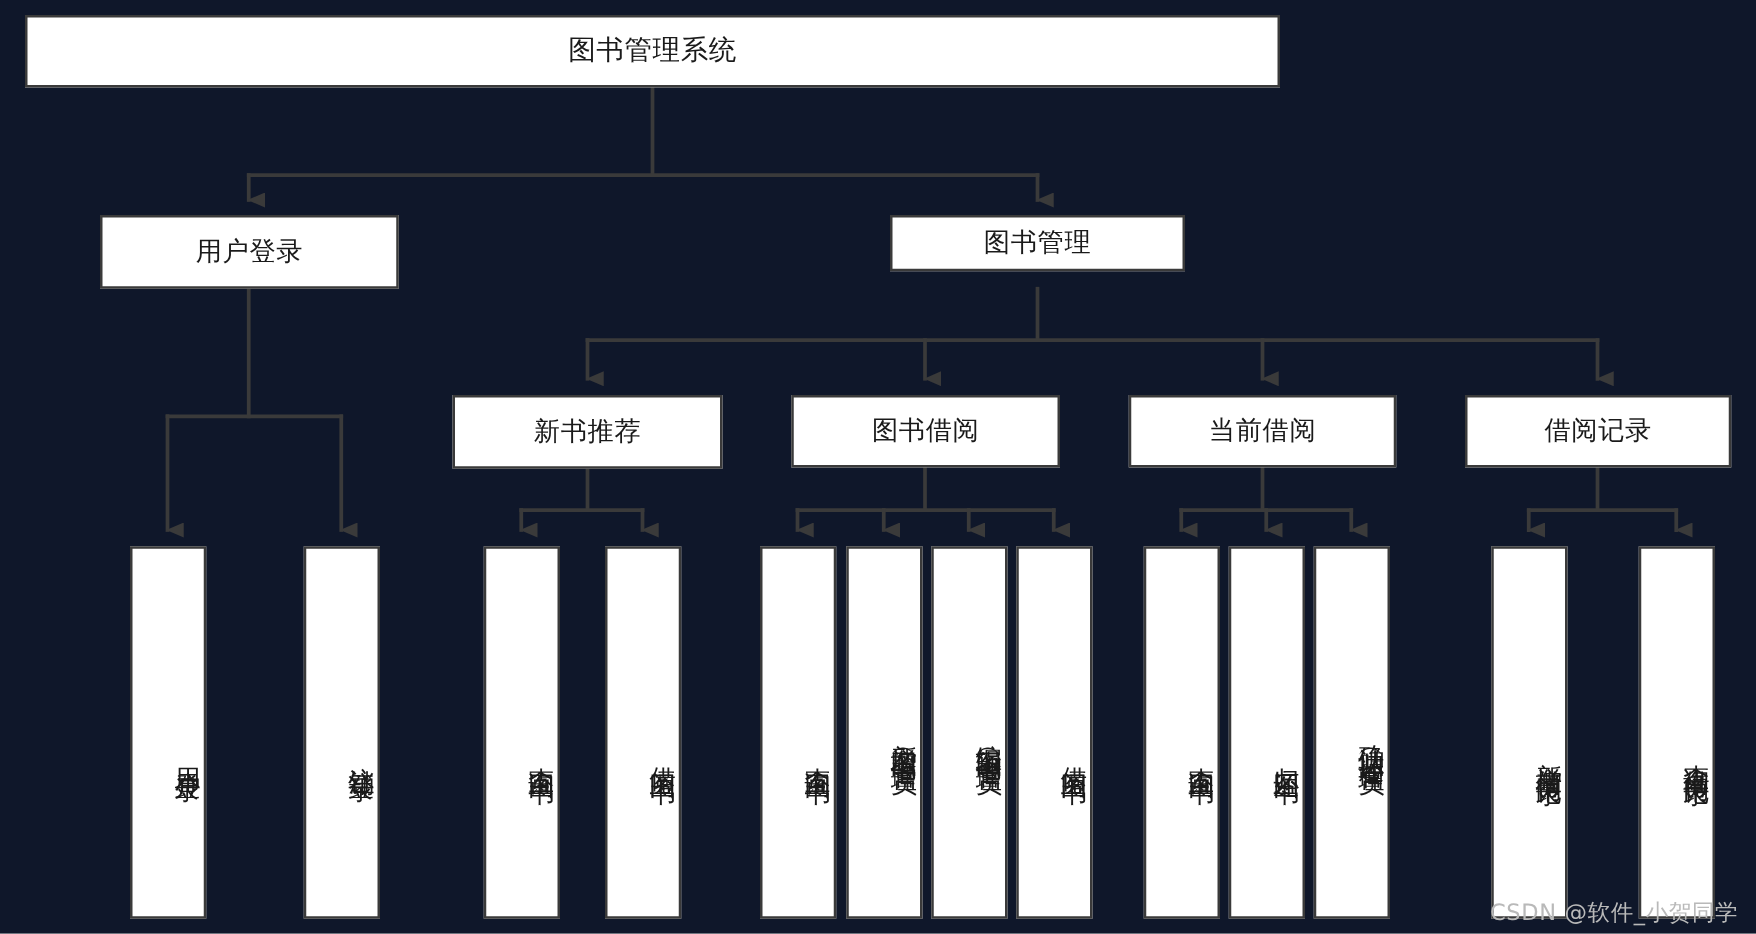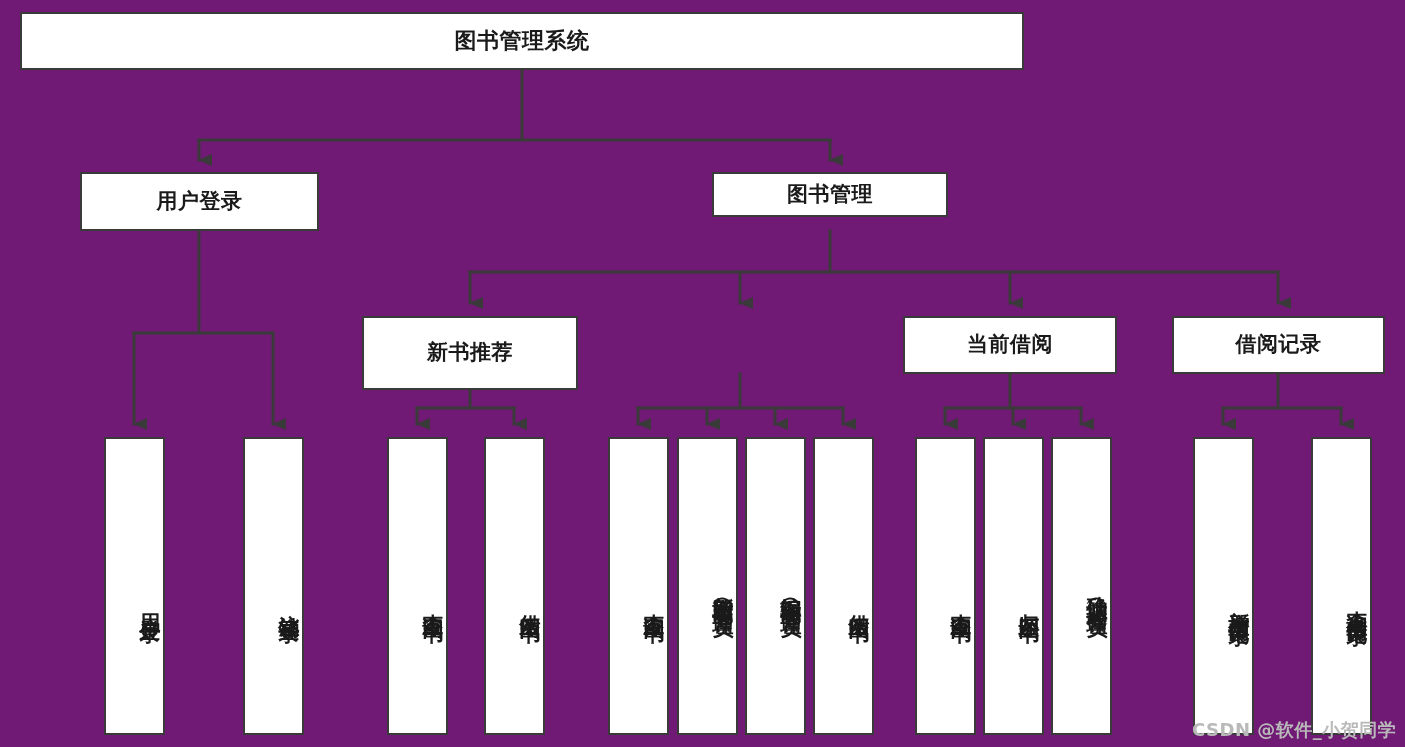--- a/index.html
+++ b/index.html
@@ -8,23 +8,22 @@
     padding: 0;
     background: #ffffff;
   }
   body {
     font-family: "DejaVu Sans", "Liberation Sans", sans-serif;
   }
   #canvas {
     position: relative;
     width: 1405px;
     height: 747px;
-    background: #701a75;
+    background: #0f172a;
     overflow: hidden;
-    font-weight: bold;
   }
   #edges {
     position: absolute;
     left: 0;
     top: 0;
     width: 1405px;
     height: 747px;
     pointer-events: none;
   }
   .node {
@@ -120,21 +119,22 @@
       <path d="M 1223 408 L 1223 424" marker-end="url(#arrow)"></path>
       <path d="M 1341 408 L 1341 424" marker-end="url(#arrow)"></path>
     </g>
   </svg>
 
   <div class="node horiz root" id="node-root" style="left: 20px; top: 12px; width: 1004px; height: 58px;">图书管理系统</div>
 
   <div class="node horiz" id="node-user-login" style="left: 80px; top: 172px; width: 239px; height: 59px;">用户登录</div>
   <div class="node horiz" id="node-book-manage" style="left: 712px; top: 172px; width: 236px; height: 45px;">图书管理</div>
 
-  <div class="node horiz" id="node-new-book-rec" style="left: 362px; top: 316px; width: 216px; height: 74px;">新书推荐</div>
+  <div class="node horiz" id="node-new-book-rec" style="left: 362px; top: 316px; width: 216px; height: 59px;">新书推荐</div>
+  <div class="node horiz" id="node-book-borrow" style="left: 633px; top: 316px; width: 215px; height: 58px;">图书借阅</div>
   <div class="node horiz" id="node-borrow-record" style="left: 1172px; top: 316px; width: 213px; height: 58px;">借阅记录</div>
   <div class="node horiz" id="node-current-borrow" style="left: 903px; top: 316px; width: 214px; height: 58px;">当前借阅</div>
 
   <div class="node vert" id="leaf-0" style="left: 104px; top: 437px; width: 61px; height: 298px;">用户登录</div>
   <div class="node vert" id="leaf-1" style="left: 243px; top: 437px; width: 61px; height: 298px;">注销登录</div>
   <div class="node vert" id="leaf-2" style="left: 387px; top: 437px; width: 61px; height: 298px;">查询图书</div>
   <div class="node vert" id="leaf-3" style="left: 484px; top: 437px; width: 61px; height: 298px;">借阅图书</div>
   <div class="node vert" id="leaf-4" style="left: 608px; top: 437px; width: 61px; height: 298px;">查询图书</div>
   <div class="node vert tall-text" id="leaf-5" style="left: 677px; top: 437px; width: 61px; height: 298px;">新增图书（管理员）</div>
   <div class="node vert tall-text" id="leaf-6" style="left: 745px; top: 437px; width: 61px; height: 298px;">编辑图书（管理员）</div>

